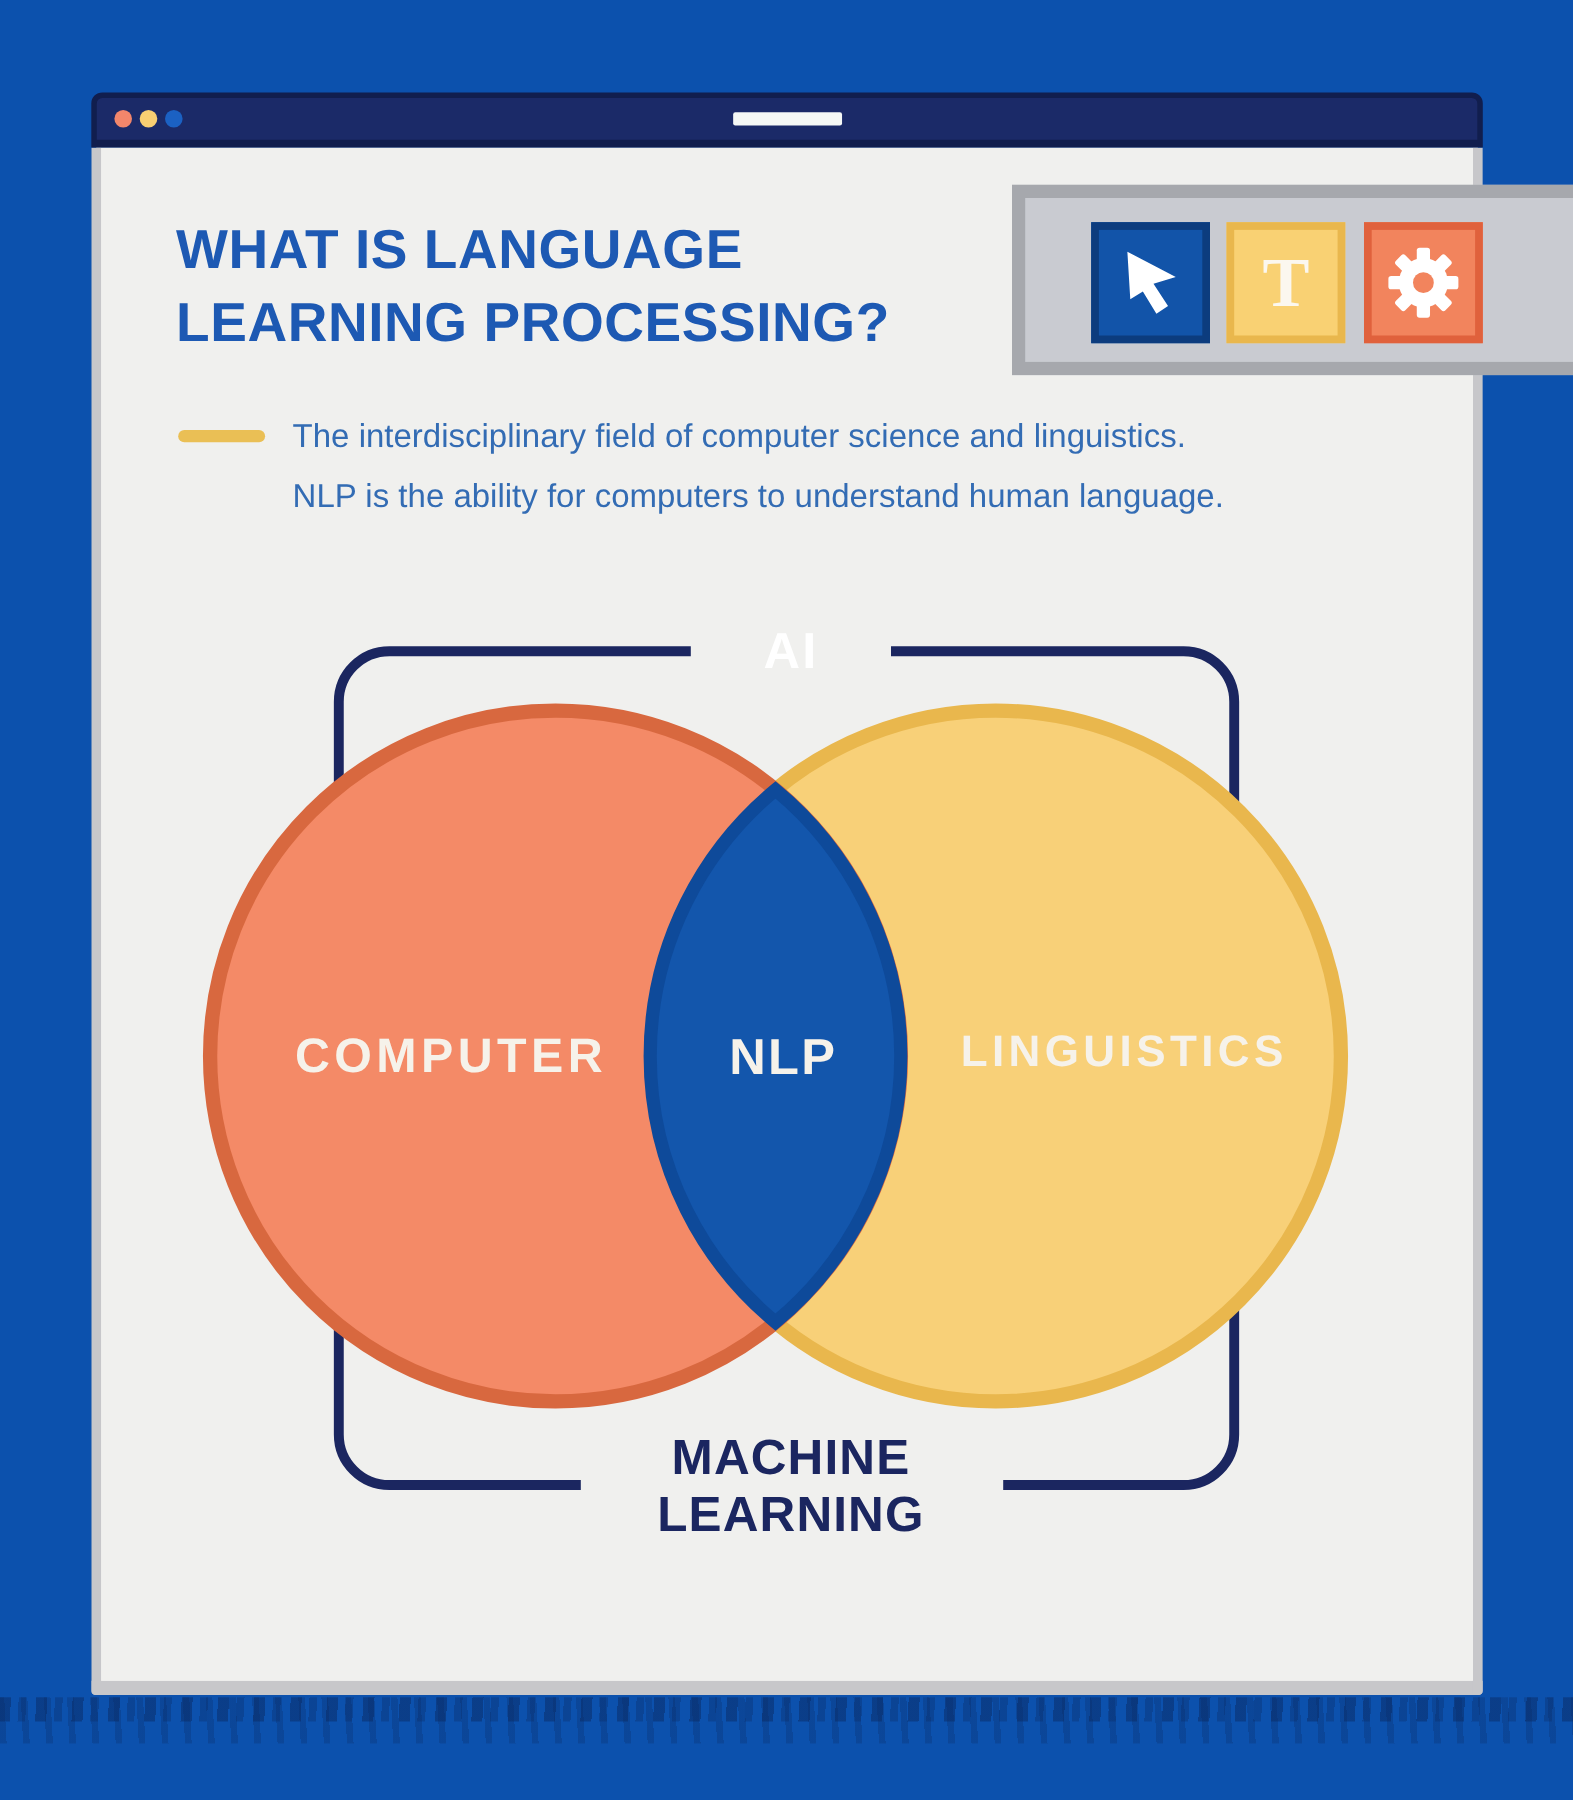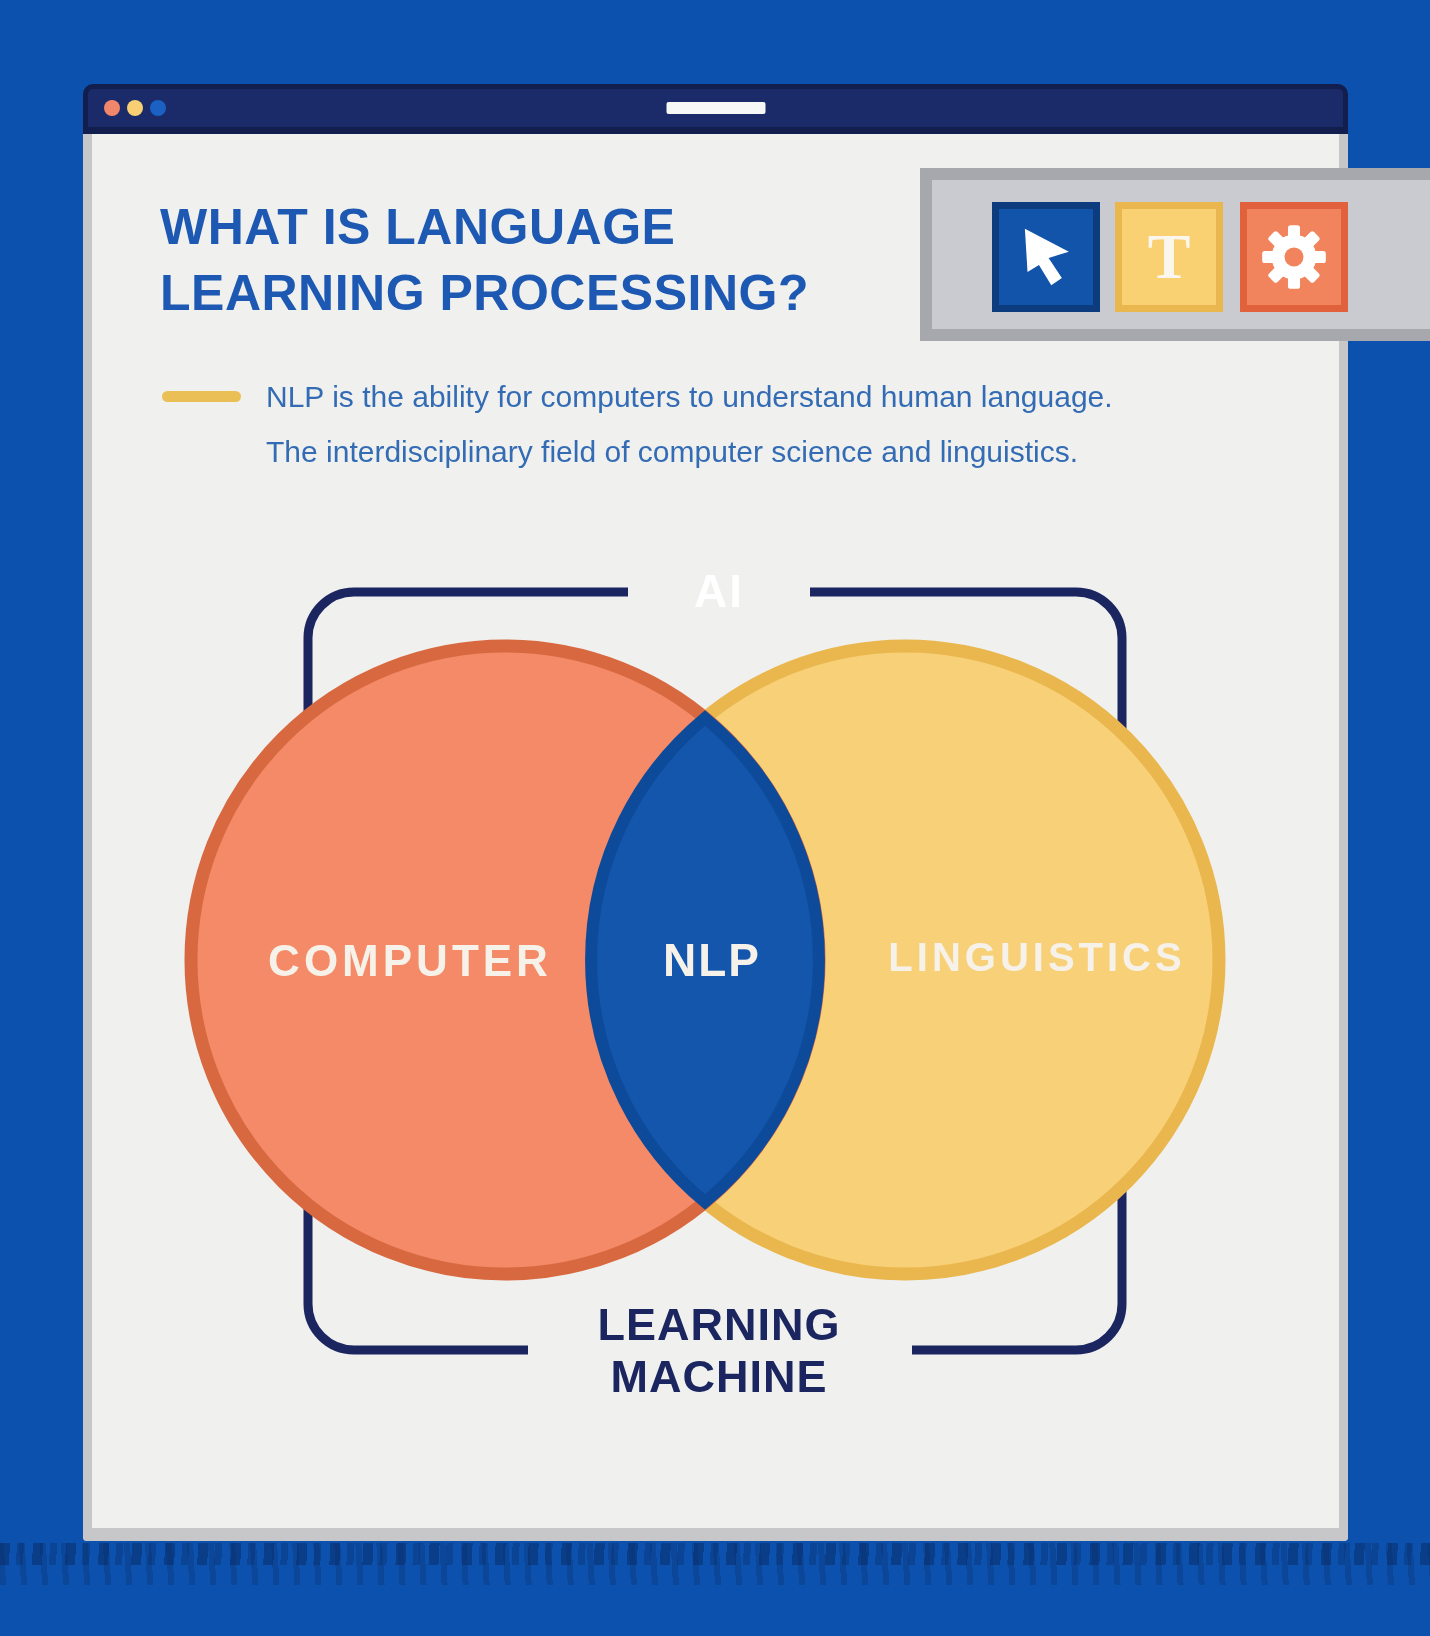--- a/index.html
+++ b/index.html
@@ -43,21 +43,21 @@
 
   
   .venn-svg{position:absolute;left:0;top:0;width:1430px;height:1636px;pointer-events:none;}
   .lbl{position:absolute;transform:translate(-50%,-50%);text-align:center;white-space:nowrap;}
   .lbl-ai{left:719px;top:591px;font-size:46px;font-weight:800;color:#ffffff;letter-spacing:2px;}
   .lbl-ml{left:719px;top:1351px;font-size:45px;line-height:52px;font-weight:800;
           color:#1b2660;letter-spacing:1px;}
   .lbl-cs{left:410px;top:960px;font-size:44px;line-height:53px;font-weight:700;
           color:#f6f2ea;letter-spacing:4px;}
   .lbl-nlp{left:712px;top:960px;font-size:46px;font-weight:700;color:#f6f2ea;letter-spacing:2px;text-align:right;}
-  .lbl-ling{left:1022px;top:957px;font-size:40px;font-weight:700;color:#f6f2ea;letter-spacing:4px;margin-left:15px;}
+  .lbl-ling{left:1022px;top:957px;font-size:40px;font-weight:700;color:#f6f2ea;letter-spacing:4px;}
 
   
   .texture{position:absolute;left:0;top:1543px;width:1430px;height:42px;
     background-image:
       repeating-linear-gradient(93deg,rgba(9,38,92,.45) 0 10px,rgba(9,38,92,0) 10px 17px,
                                 rgba(9,38,92,.30) 17px 24px,rgba(9,38,92,0) 24px 33px),
       repeating-linear-gradient(87deg,rgba(9,38,92,.25) 0 6px,rgba(9,38,92,0) 6px 21px);
     background-size:auto 22px, auto 42px;background-repeat:repeat-x;}
 </style>
 </head>
@@ -77,37 +77,37 @@
     <div class="winbody"></div>
   </div>
 
   <div class="title">
     <div>WHAT IS LANGUAGE</div>
     <div>LEARNING PROCESSING?</div>
   </div>
 
   <div class="intro-dash"></div>
   <div class="intro">
+    <div>The interdisciplinary field of computer science and linguistics.</div>
     <div>NLP is the ability for computers to understand human language.</div>
-    <div>The interdisciplinary field of computer science and linguistics.</div>
   </div>
 
   <svg class="venn-svg" viewBox="0 0 1430 1636">
     <rect x="308" y="592" width="814" height="758" rx="46" fill="none" stroke="#1b2660" stroke-width="9"></rect>
     <rect x="628" y="578" width="182" height="30" fill="#f0f0ee"></rect>
     <rect x="528" y="1336" width="384" height="30" fill="#f0f0ee"></rect>
     <circle cx="905" cy="960" r="314" fill="#f8d078" stroke="#e9b74d" stroke-width="13"></circle>
     <circle cx="505" cy="960" r="314" fill="#f48a67" stroke="#d8683f" stroke-width="13"></circle>
     <path d="M705,718 A314,314 0 0 1 705,1202 A314,314 0 0 1 705,718 Z" fill="#1356ac" stroke="#0e4a9a" stroke-width="12"></path>
   </svg>
 
   <div class="lbl lbl-ai">AI</div>
   <div class="lbl lbl-ml">
+    <div>MACHINE</div>
     <div>LEARNING</div>
-    <div>MACHINE</div>
   </div>
   <div class="lbl lbl-cs">
     <div>COMPUTER</div>
   </div>
   <div class="lbl lbl-nlp">NLP</div>
   <div class="lbl lbl-ling">LINGUISTICS</div>
 
   <div class="toolbar">
     <div class="tool-btn b1">
       <svg width="88" height="88" viewBox="0 0 100 100">

